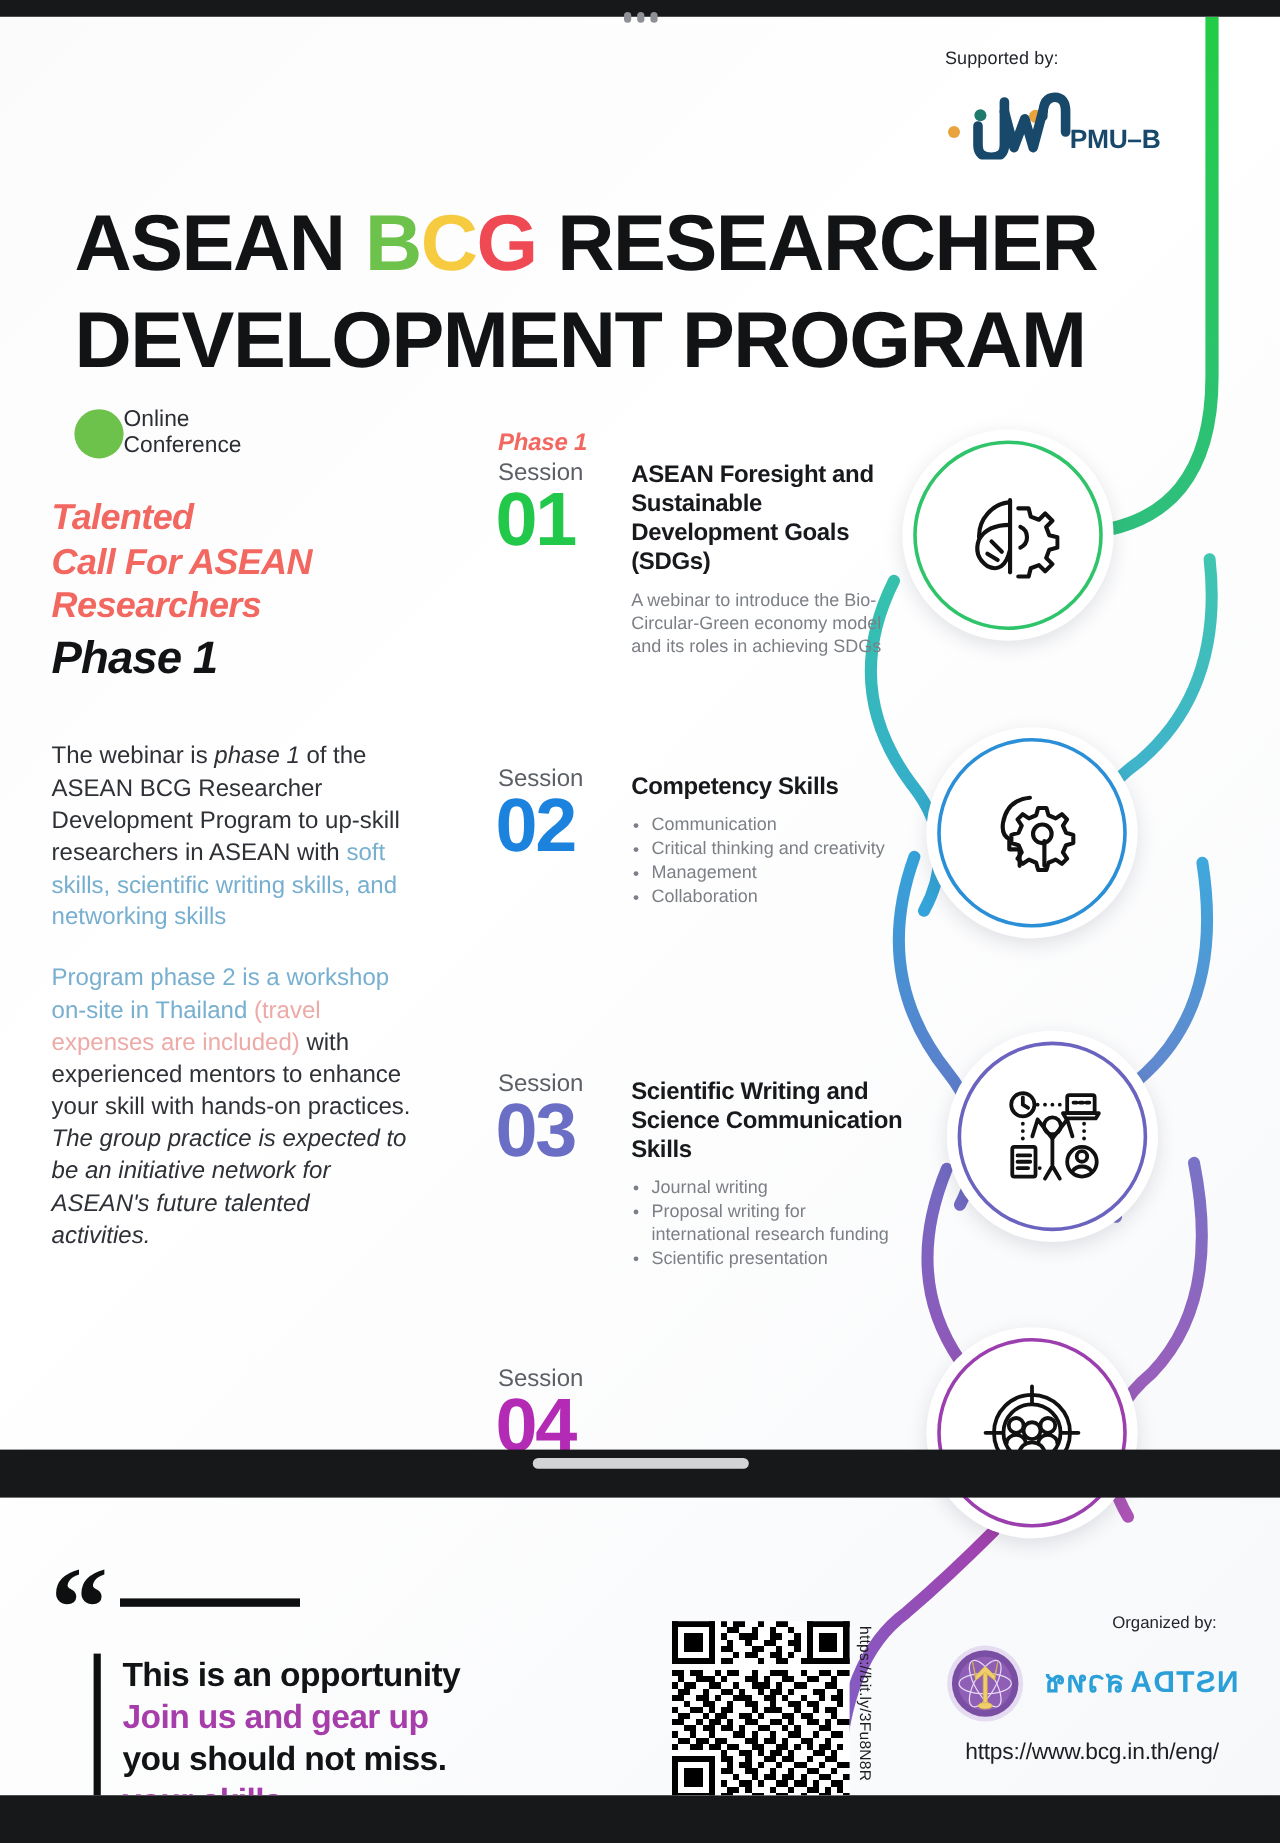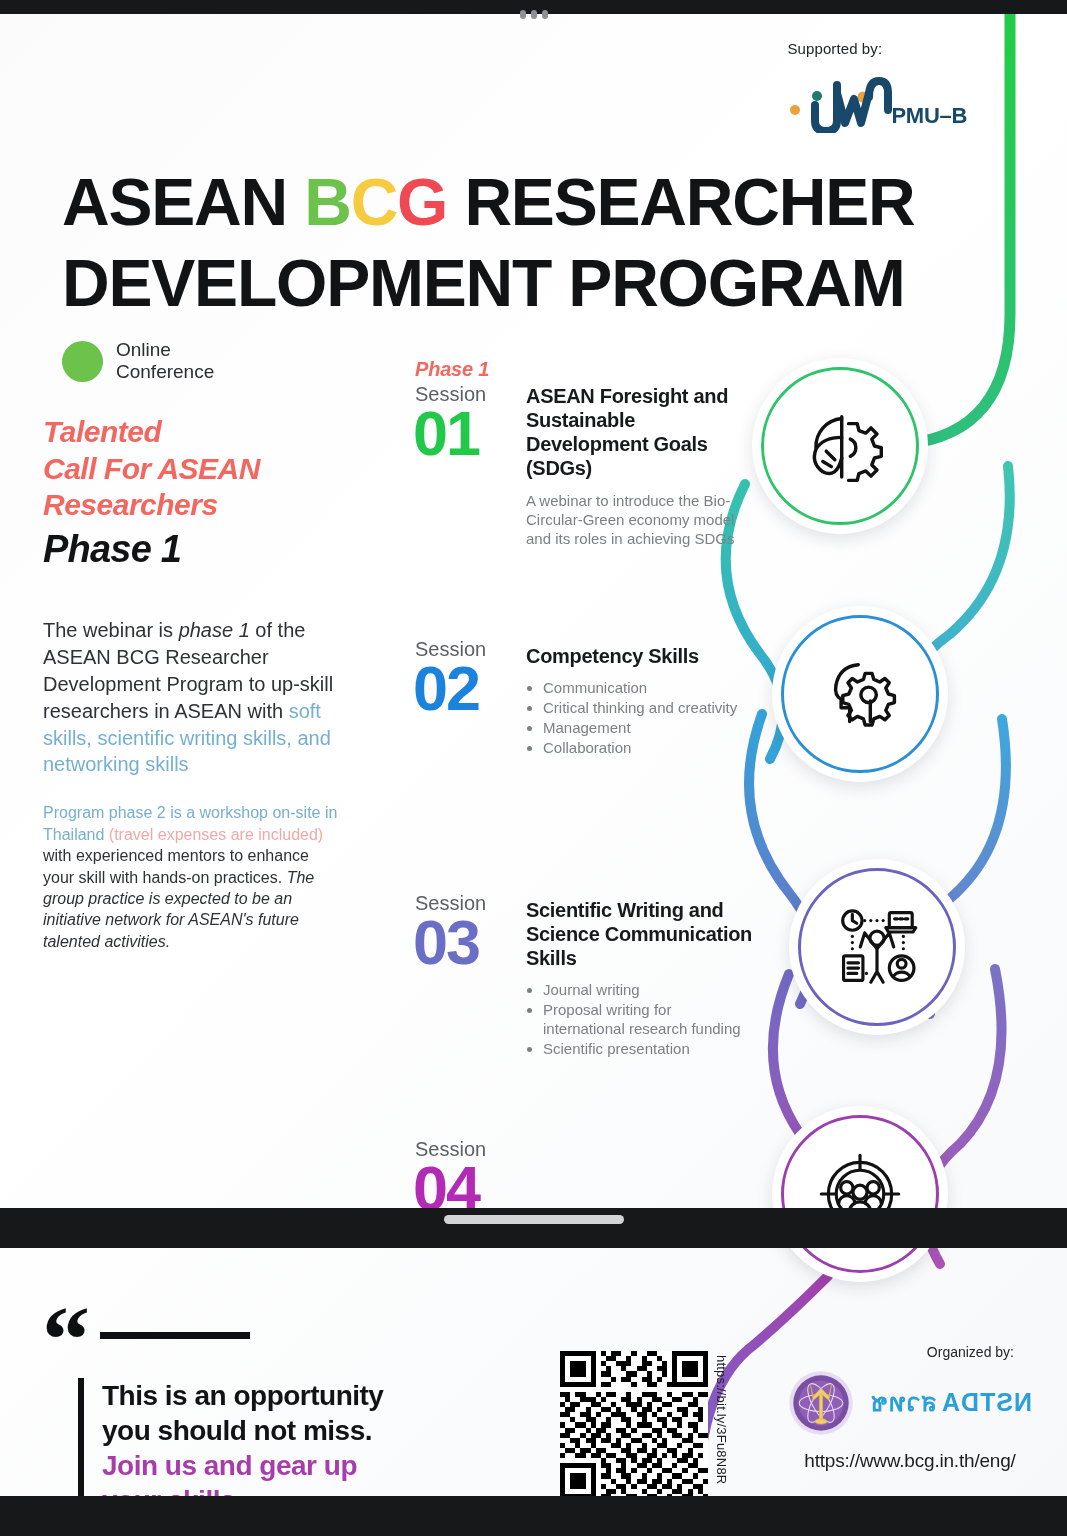--- a/index.html
+++ b/index.html
@@ -95,21 +95,21 @@
     font-size: 66px; font-weight: bold;
     letter-spacing: -1.2px; line-height: 1.22;
     color: #111315;
   }
   .t-b { color: #6cc24a; }
   .t-c { color: #f6cb3f; }
   .t-g { color: #ef4a53; }
 
   .online-conf {
     margin-top: 16px;
-    display: flex; align-items: center; gap: 13px;
+    display: flex; align-items: center; 
   }
   .green-dot {
     width: 41px; height: 41px; border-radius: 50%;
     background: #6cc24a; flex: none;
   }
   .online-conf-text {
     font-size: 19px; line-height: 1.18; color: #2b2e33;
   }
 
   
@@ -132,21 +132,21 @@
     font-size: 20px; line-height: 1.34;
     color: #2e3136; margin-top: 46px;
   }
   .blue-t { color: #77afd0; }
   .pink-t { color: #edaaa6; }
   .note-bold {
     font-size: 21px; font-weight: bold; font-style: italic;
     color: #111315; line-height: 1.3; margin-top: 28px;
   }
   .para2 {
-    font-size: 16px; line-height: 1.34;
+    font-size: 20px; line-height: 1.34;
     color: #2e3136; margin-top: 24px;
   }
   .ital { font-style: italic; }
 
   
   .session {
     position: absolute;
     z-index: 6;
     display: flex;
     width: 350px;
@@ -526,22 +526,22 @@
 
     <div class="quote-block">
       <div class="quote-top">
         <span class="quote-glyph">“</span>
         <span class="quote-rule"></span>
       </div>
       <div class="quote-body">
         <span class="quote-bar"></span>
         <div class="quote-text">
           <div class="quote-line">This is an opportunity</div>
+          <div class="quote-line quote-purple">Join us and gear up</div>
           <div class="quote-line">you should not miss.</div>
-          <div class="quote-line quote-purple">Join us and gear up</div>
           <div class="quote-line quote-purple">your skills.</div>
         </div>
       </div>
     </div>
 
     <div class="qr-wrap">
       <svg class="qr-img" width="148" height="148" viewBox="0 0 29 29" shape-rendering="crispEdges">
         <rect width="29" height="29" fill="#fff"></rect>
         <g fill="#000">
           <rect x="0" y="0" width="7" height="1"></rect>

